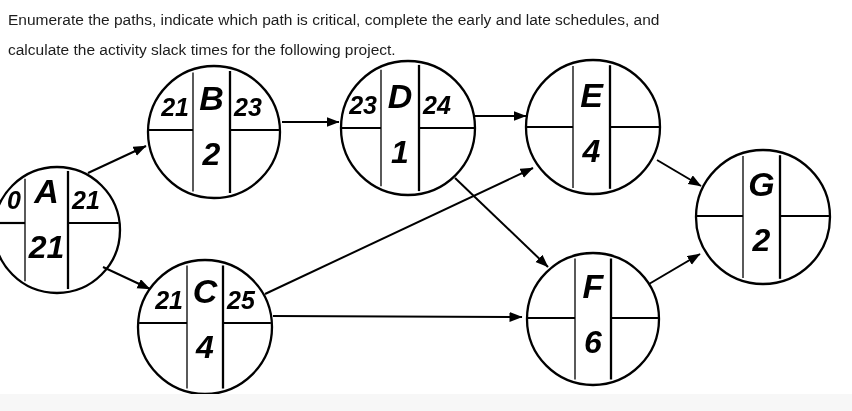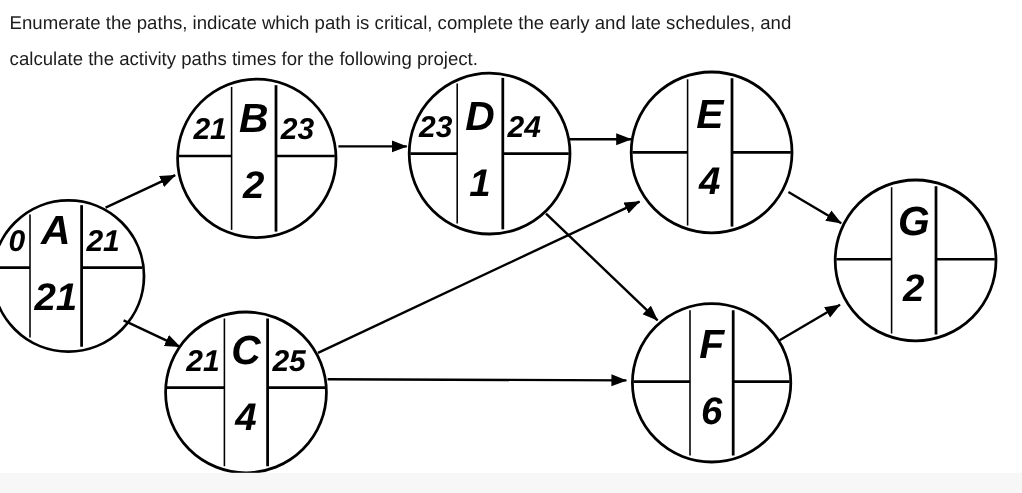--- a/index.html
+++ b/index.html
@@ -65,21 +65,21 @@
     fill: #000000;
   }
 </style>
 </head>
 <body>
 
 <div class="page">
 
   <div class="instructions">
     <div>Enumerate the paths, indicate which path is critical, complete the early and late schedules, and</div>
-    <div>calculate the activity paths times for the following project.</div>
+    <div>calculate the activity slack times for the following project.</div>
   </div>
 
   <svg class="network" viewBox="0 0 852 411" xmlns="http://www.w3.org/2000/svg">
       <defs>
         <marker id="arrow" markerUnits="userSpaceOnUse" markerWidth="15" markerHeight="12" refX="12.5" refY="5" orient="auto">
           <path d="M0,0 L13,5 L0,10 Z" fill="#000000"></path>
         </marker>
       </defs>
       <g>
         <circle cx="57" cy="230" r="63" fill="#ffffff" stroke="#000000" stroke-width="2.3"></circle>

